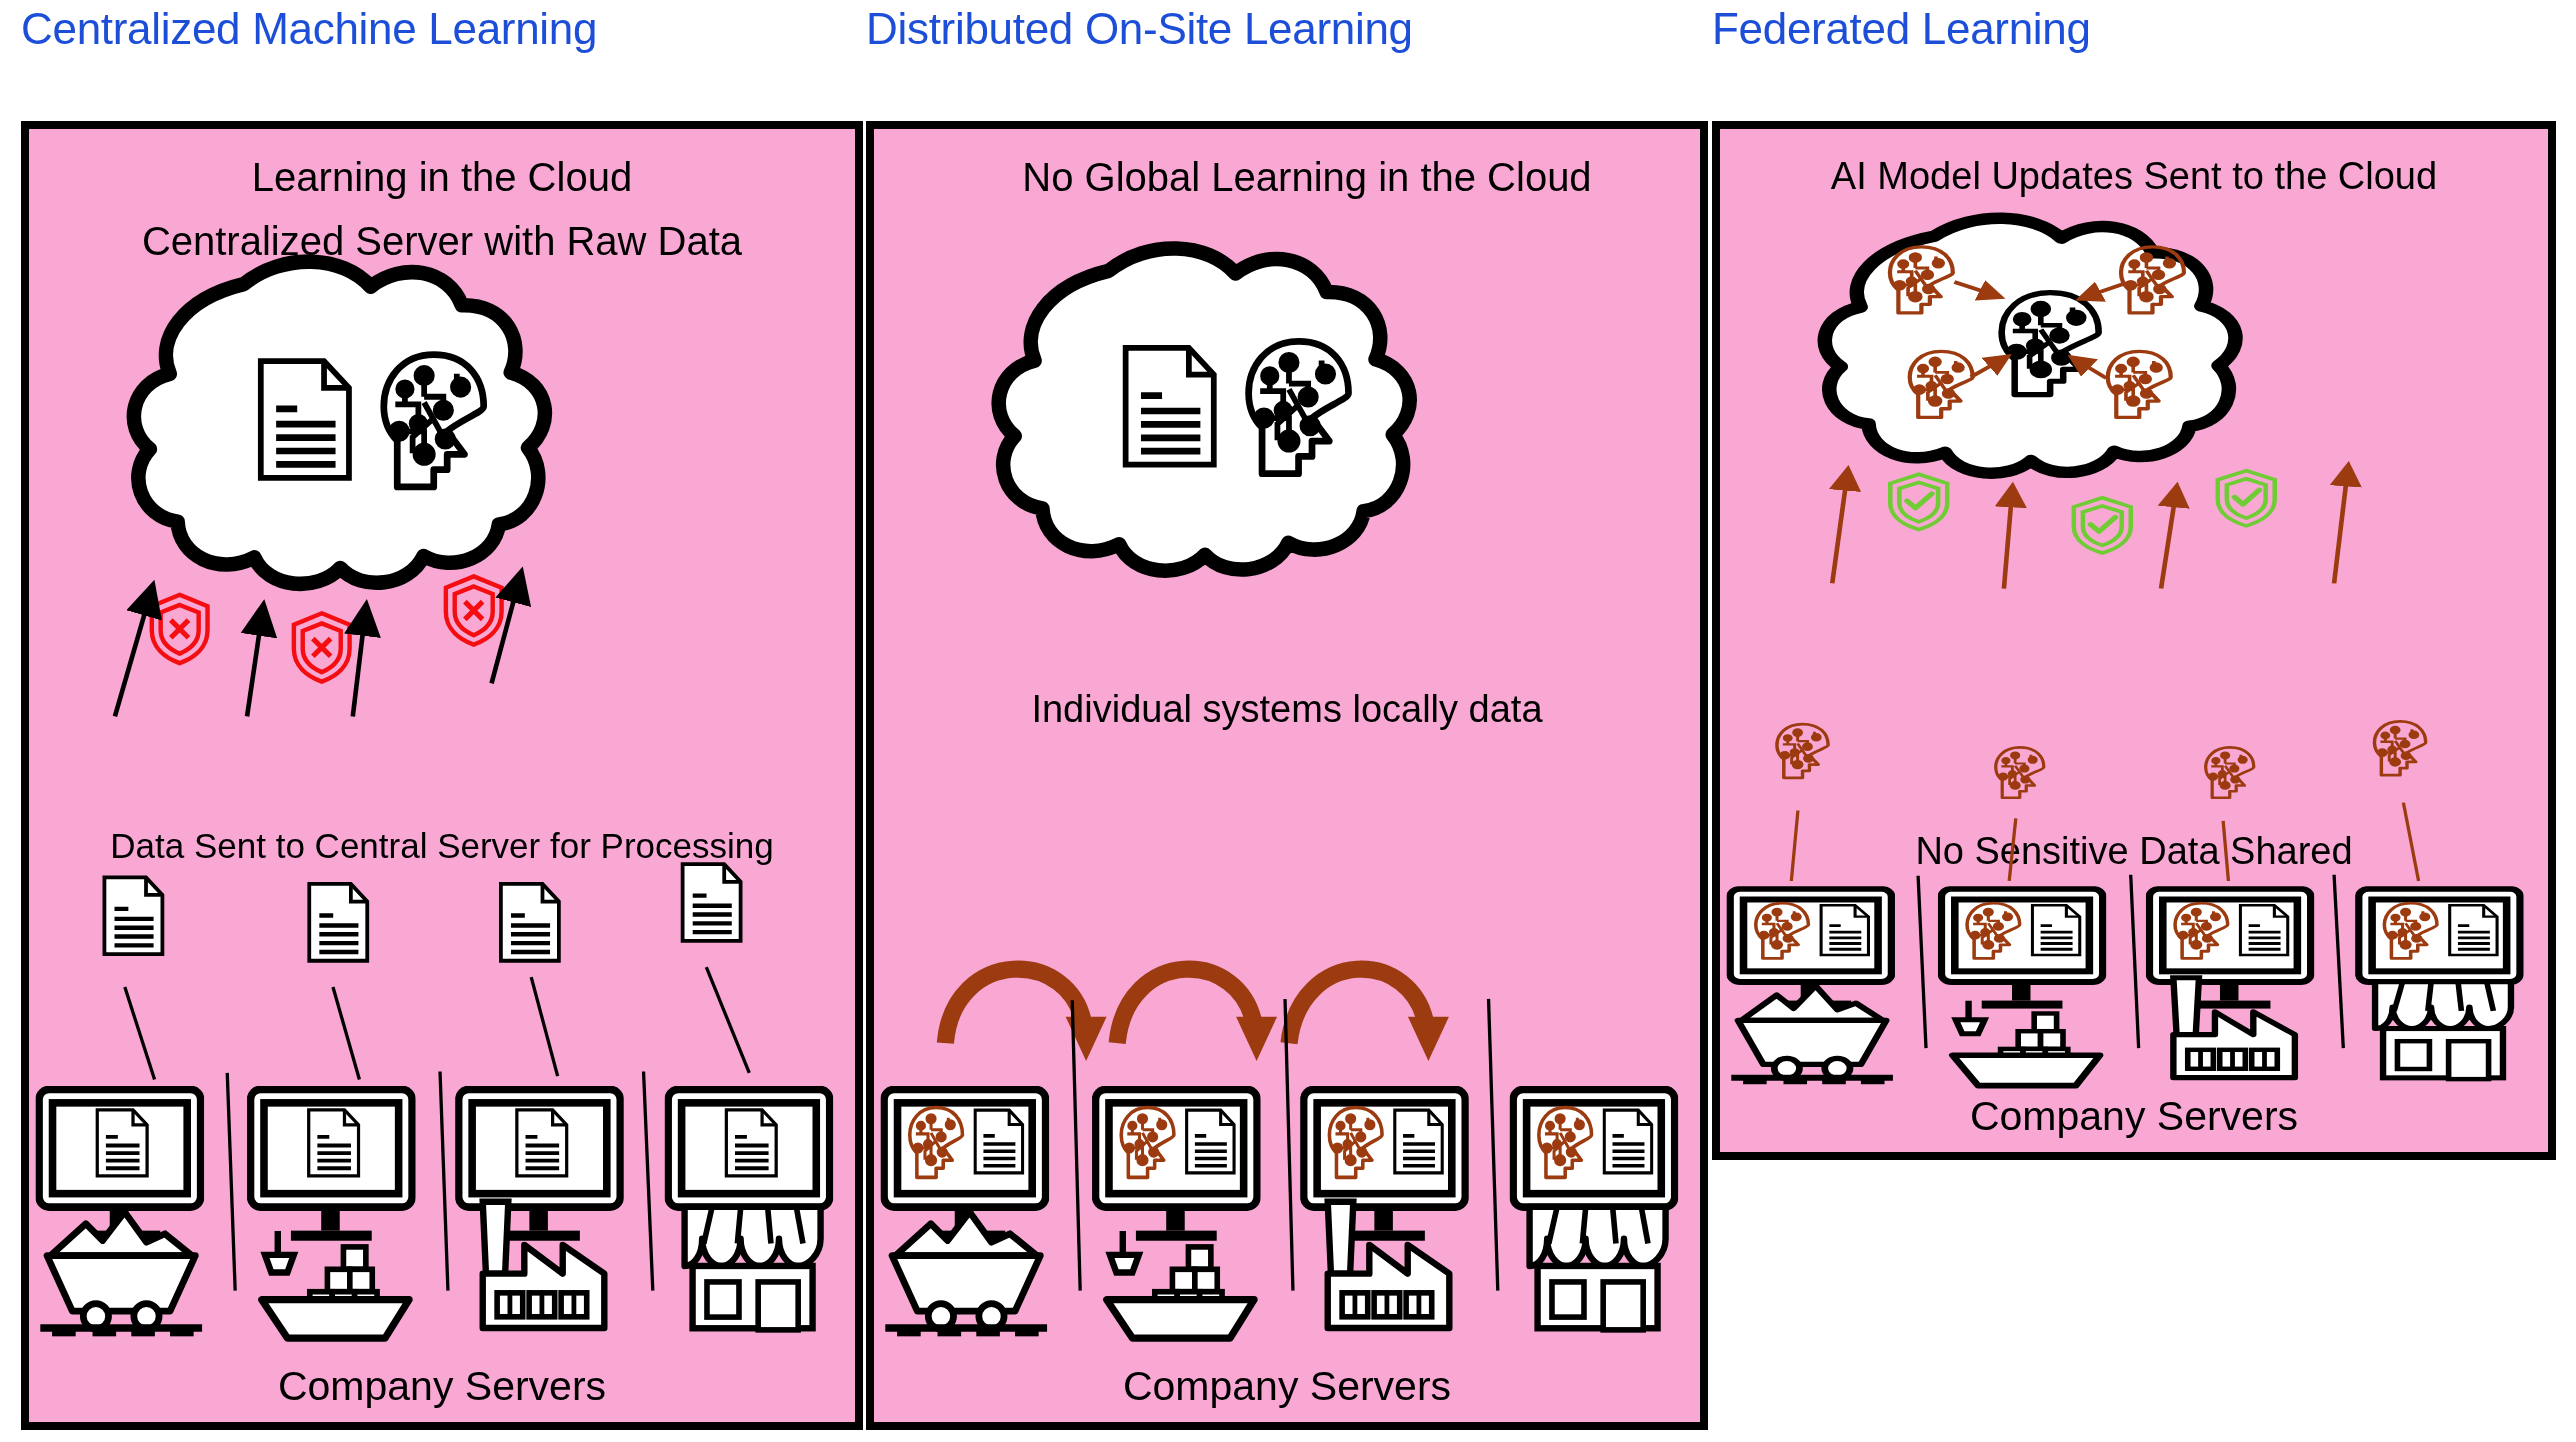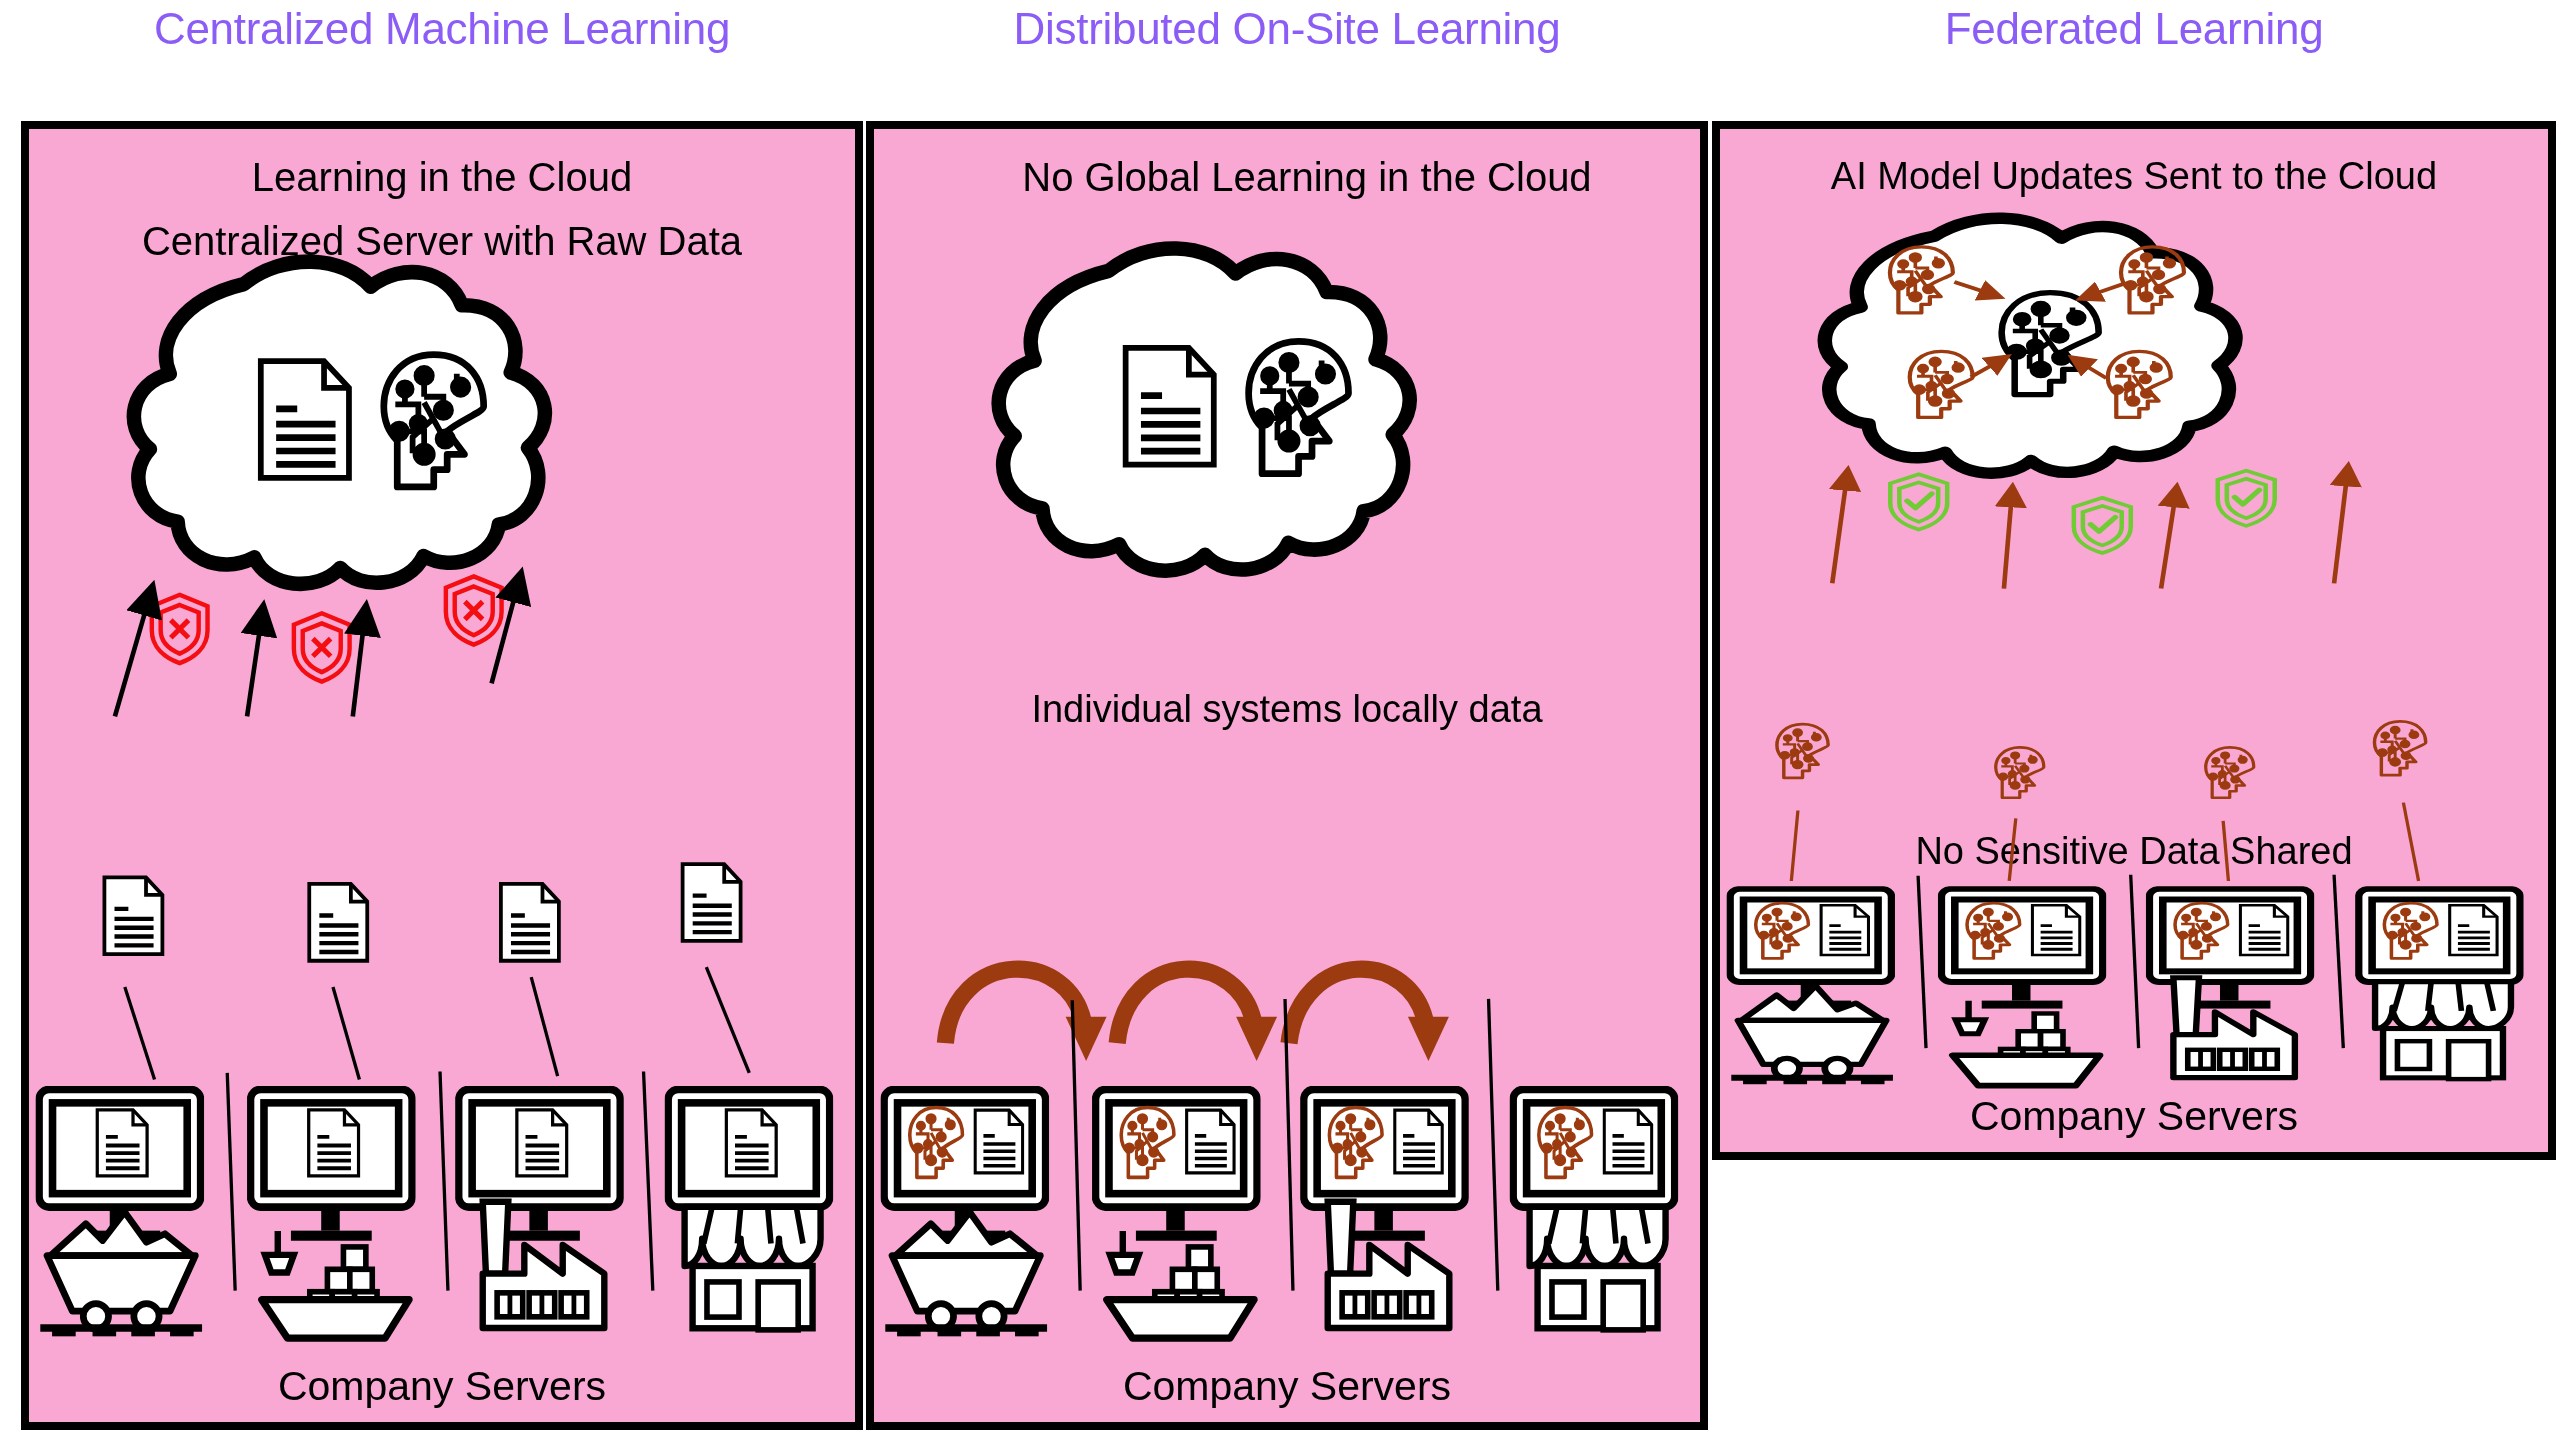--- a/index.html
+++ b/index.html
@@ -1,20 +1,20 @@
 <!DOCTYPE html>
 <html style="font-size:10.6px"><head>
 <meta charset="utf-8">
 <style>
   html,body{margin:0;padding:0;background:#ffffff;}
   body{width:2576px;height:1442px;position:relative;font-family:"Liberation Sans", sans-serif;overflow:hidden;}
 
   .panel-title{
-    position:absolute;top:4px;text-align:center;
-    font-size:44px;color:#8b5cf6;letter-spacing:-0.3px;
+    position:absolute;top:4px;text-align:left;
+    font-size:44px;color:#1d4ed8;letter-spacing:-0.3px;
     white-space:nowrap;font-family:"Liberation Sans", sans-serif;
   }
 
   .panel{
     position:absolute;
     border:8.6px solid #000;
     background:#f9a8d4;
     box-sizing:border-box;
   }
 
@@ -34,20 +34,21 @@
 <body>
 
 <div class="panel-title" style="left:21px;width:842px;">Centralized Machine Learning</div>
 <div class="panel-title" style="left:866px;width:842px;">Distributed On-Site Learning</div>
 <div class="panel-title" style="left:1712px;width:844px;">Federated Learning</div>
 
 <div class="panel" style="left:21px;top:121px;width:842px;height:1309px;">
 
   <div class="in-text" style="left:0;right:0;top:24px;">Learning in the Cloud</div>
   <div class="in-text" style="left:0;right:0;top:88px;">Centralized Server with Raw Data</div>
+  <div class="in-text" style="left:0;right:0;top:696px;font-size:35px;">Data Sent to Central Server for Processing</div>
 
   <svg class="svg-layer" viewBox="0 0 1250 1959" preserveAspectRatio="none">
     <defs>
 
       <symbol id="doc" viewBox="0 0 100 130">
         <path d="M4 4 H70 L96 32 V126 H4 Z" fill="#fff" stroke="#000" stroke-width="6"></path>
         <path d="M70 4 V32 H96" fill="none" stroke="#000" stroke-width="6"></path>
         <line x1="20" y1="54" x2="42" y2="54" stroke="#000" stroke-width="7"></line>
         <line x1="20" y1="70" x2="82" y2="70" stroke="#000" stroke-width="7"></line>
         <line x1="20" y1="84" x2="82" y2="84" stroke="#000" stroke-width="7"></line>

